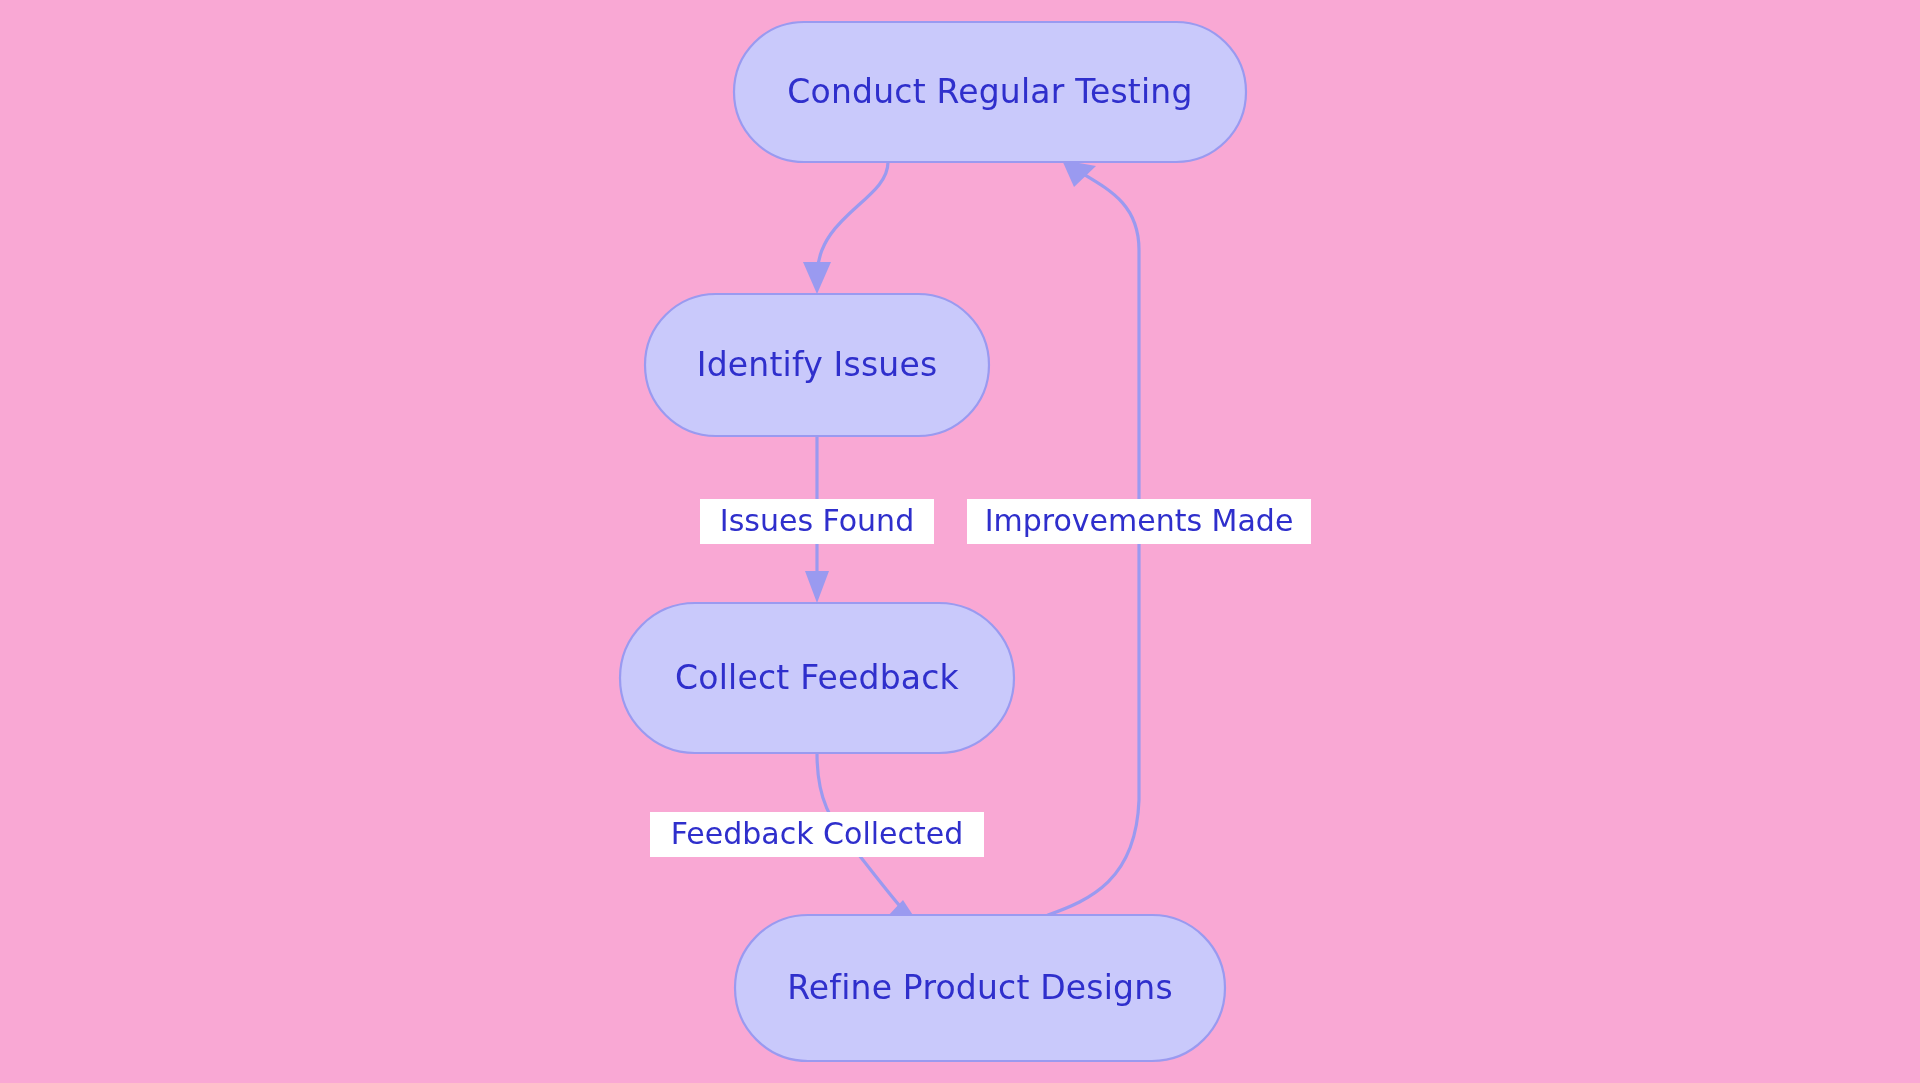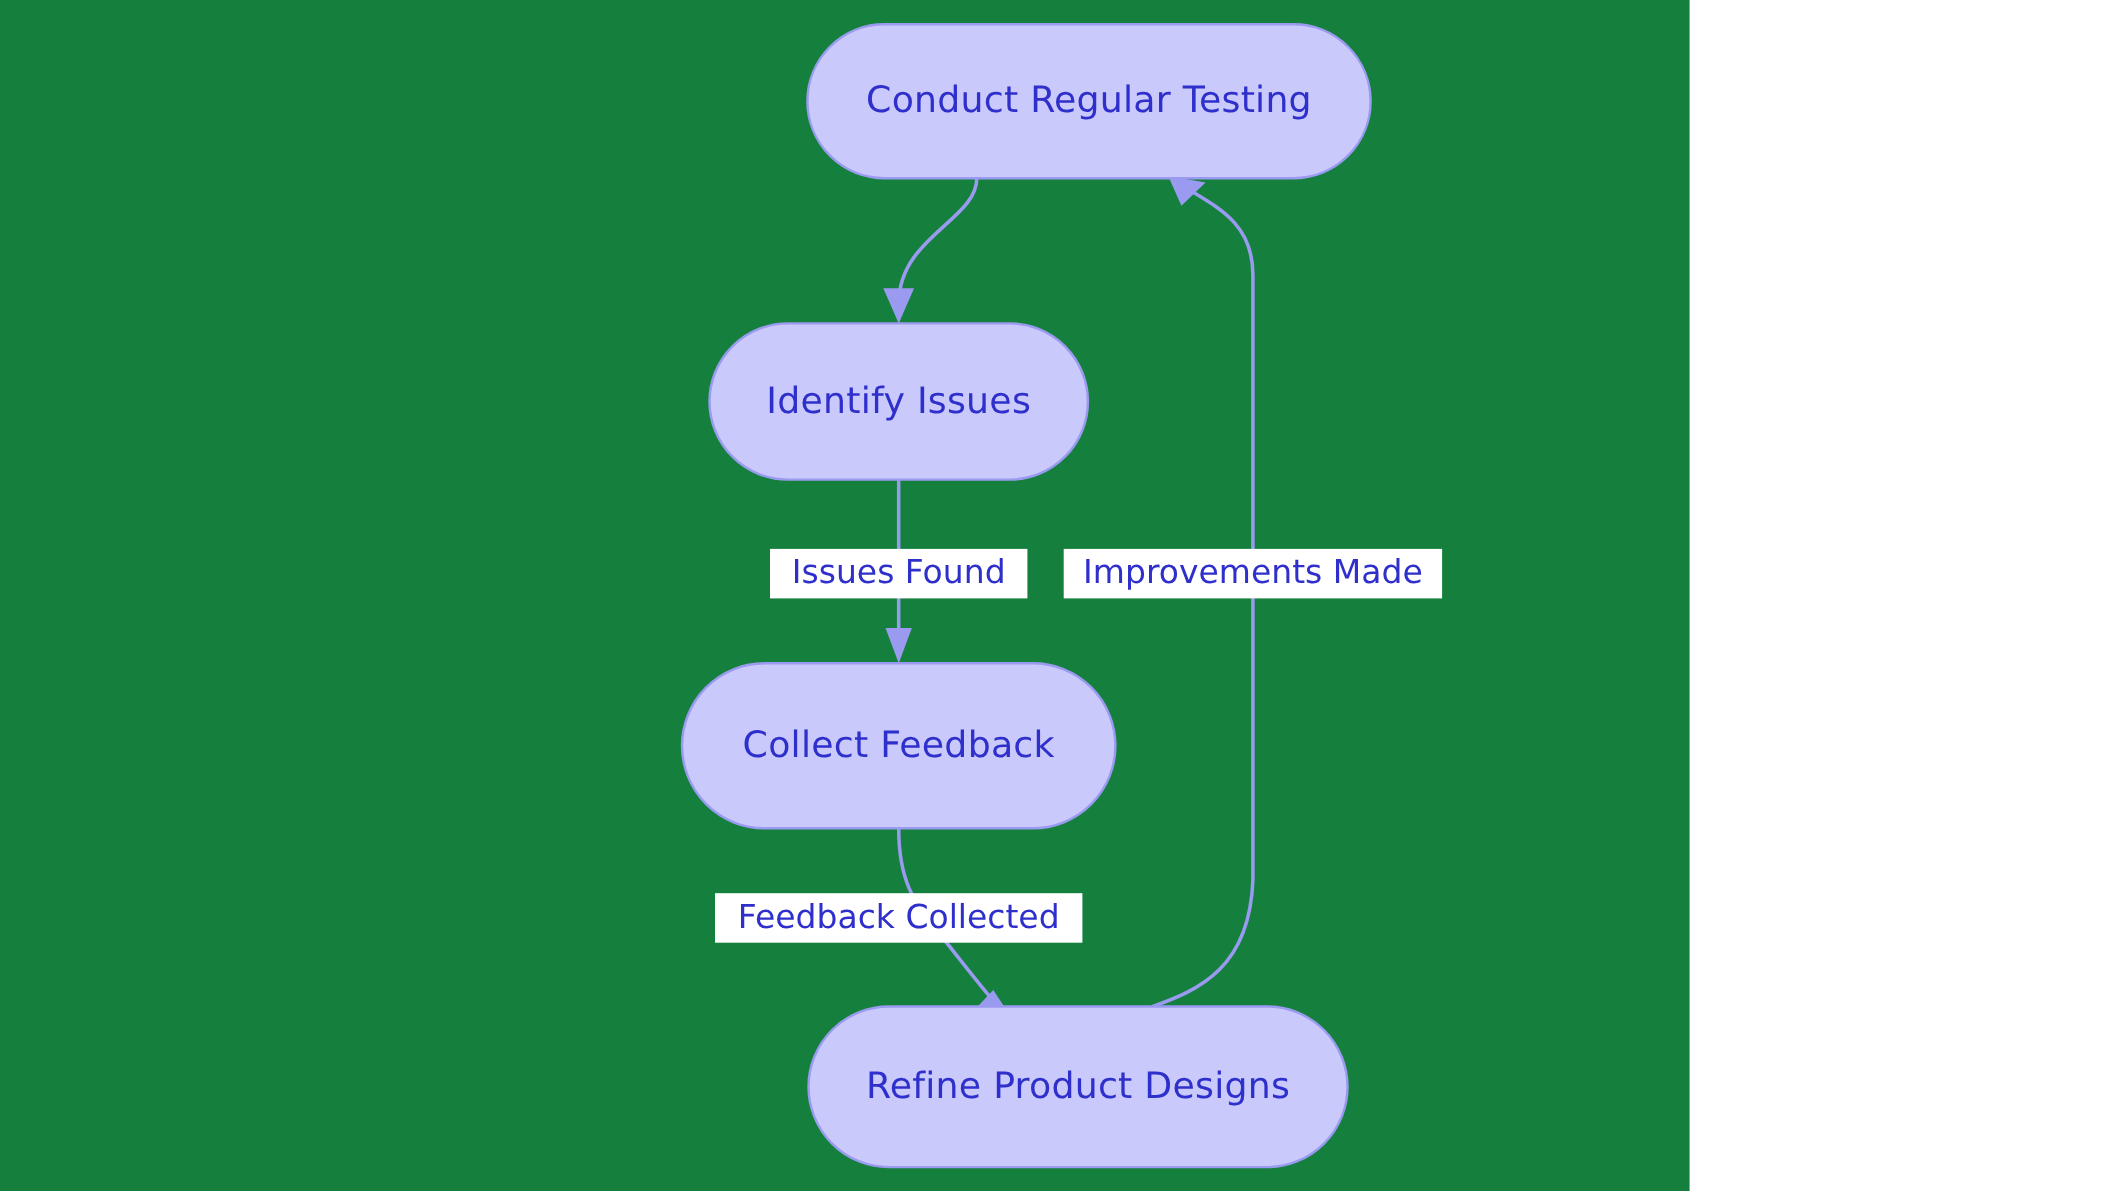--- a/index.html
+++ b/index.html
@@ -6,23 +6,23 @@
   html, body {
     margin: 0;
     padding: 0;
     background: #ffffff;
   }
   body {
     font-family: "DejaVu Sans", sans-serif;
   }
   #diagram-root {
     position: relative;
-    width: 1536px;
+    width: 1920px;
     height: 1083px;
-    background: #15803d;
+    background: #f9a8d4;
     overflow: hidden;
     text-align: center;
   }
   #flow-svg {
     position: absolute;
     top: 0;
     left: 0;
     width: 1920px;
     height: 1083px;
   }

